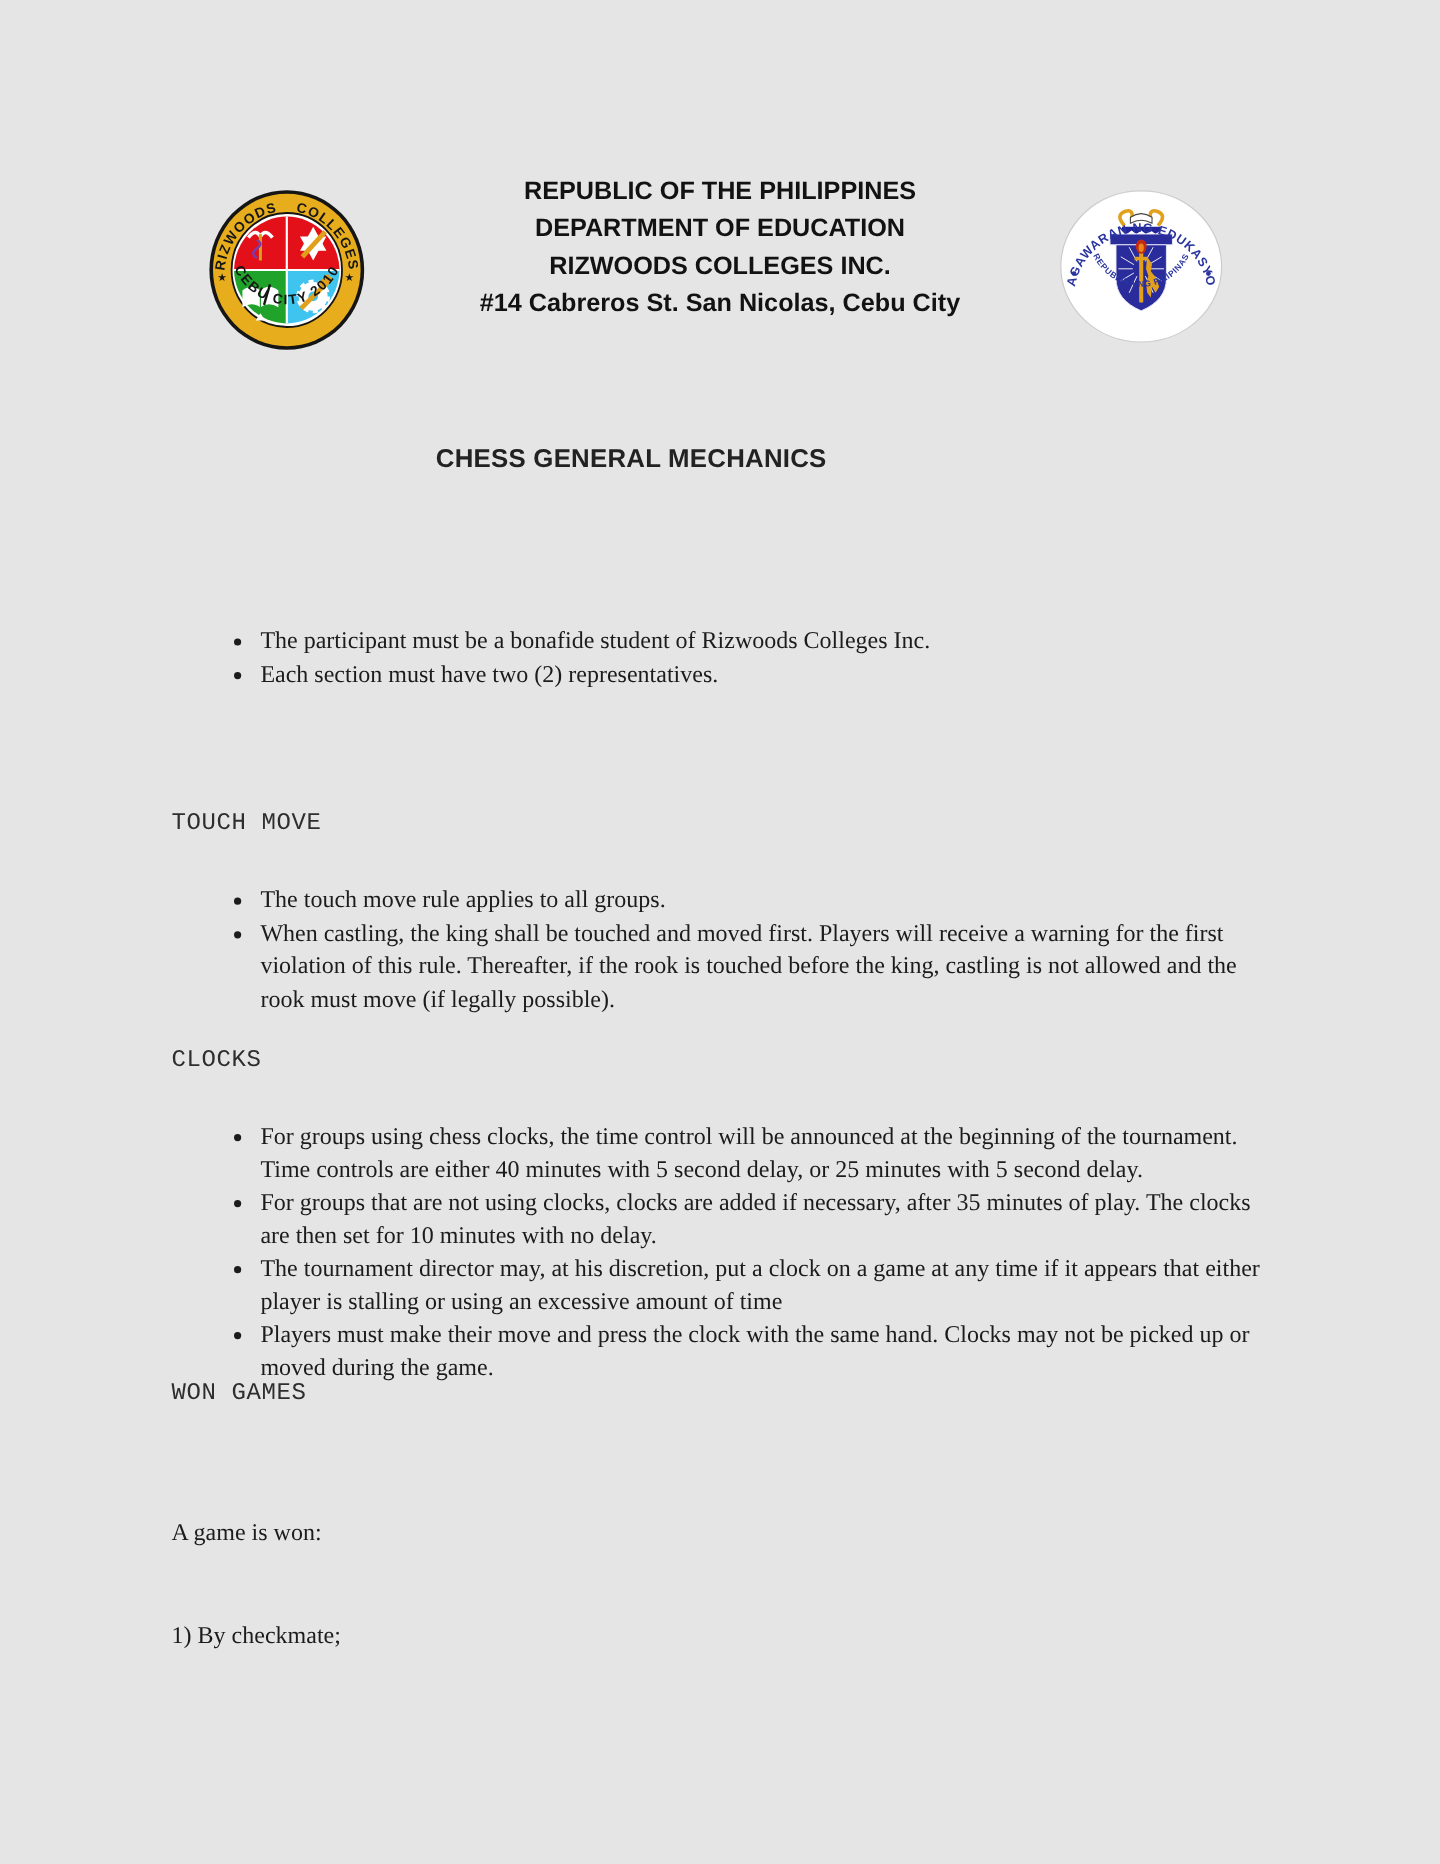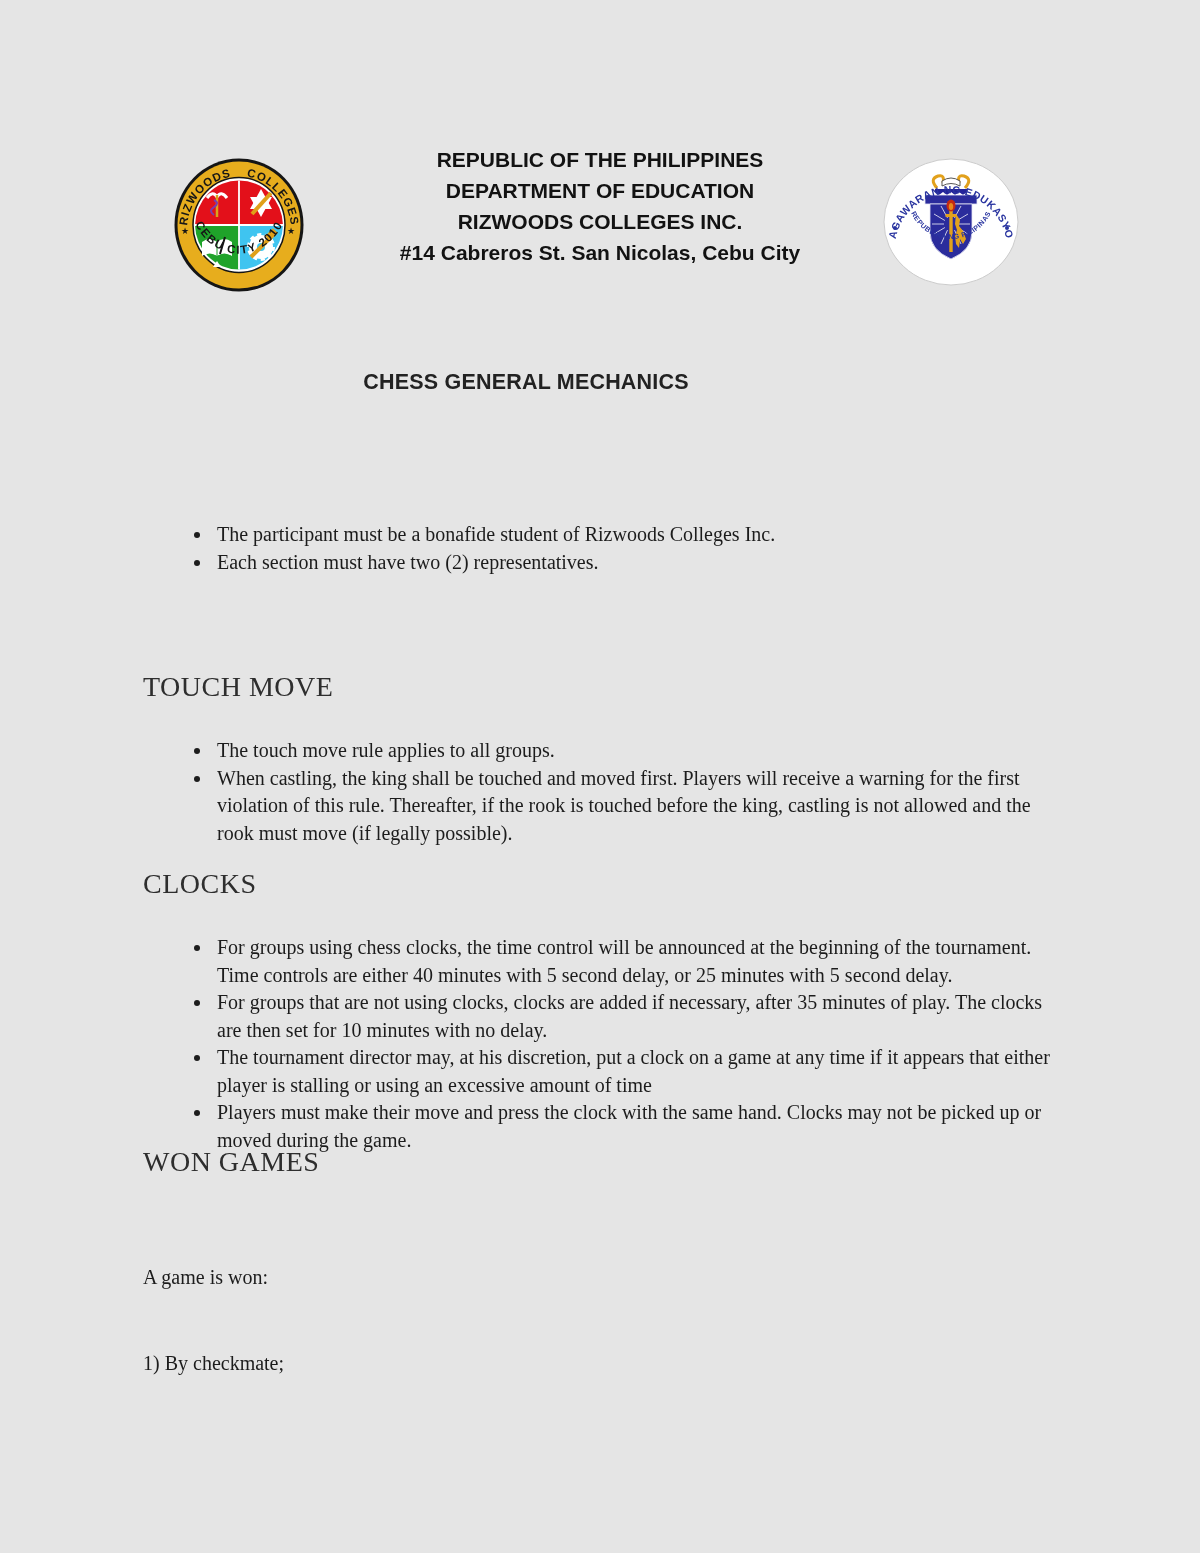--- a/index.html
+++ b/index.html
@@ -24,21 +24,21 @@
   .abs { position:absolute; left:143px; width:916px; font-size:20px; line-height:27.5px; }
   .intro-p   { top:452px; }
   .intro-list{ top:518px; }
   .h-touch   { top:673px; }
   .touch-list{ top:734px; }
   .h-clocks  { top:870px; }
   .clocks-list{ top:931px; }
   .h-won     { top:1148px; }
   .won-lead  { top:1264px; }
   .won-items { top:1349px; line-height:28.5px; }
-  .sec-h { font-size:28px; letter-spacing:0.5px; color:#2e2e2e; }
+  .sec-h { font-size:20px; letter-spacing:0.5px; color:#2e2e2e;font-family:Liberation Mono, monospace; }
   ul.blist { list-style:disc; margin:3px; padding-left:67px; }
   ul.blist li { padding-left:4px; }
   b { font-weight:bold; }
 </style>
 </head>
 <body>
 
 <div class="page">
 
   <div class="letterhead">

